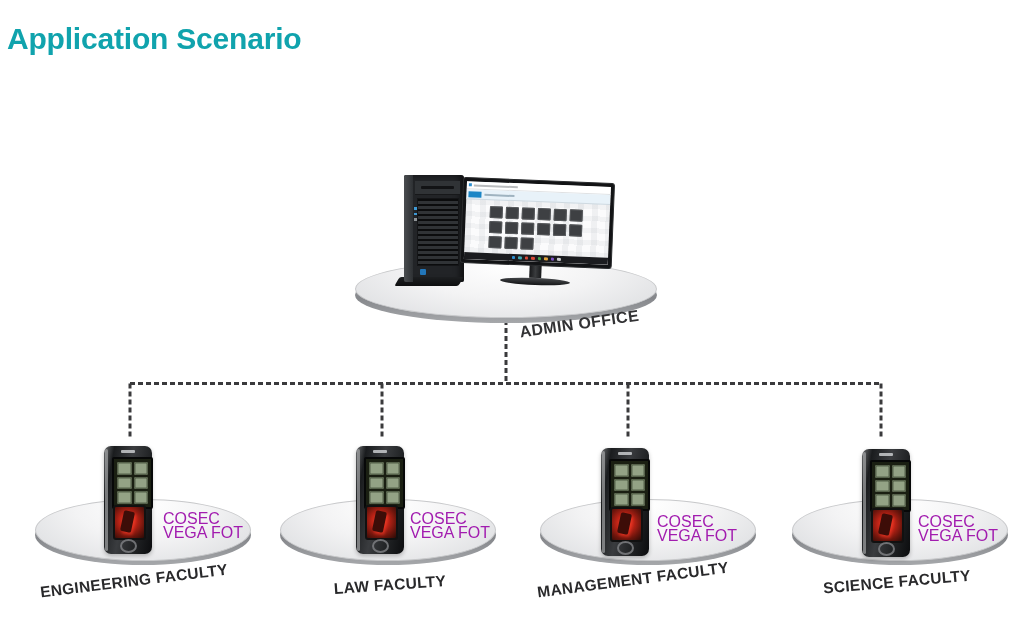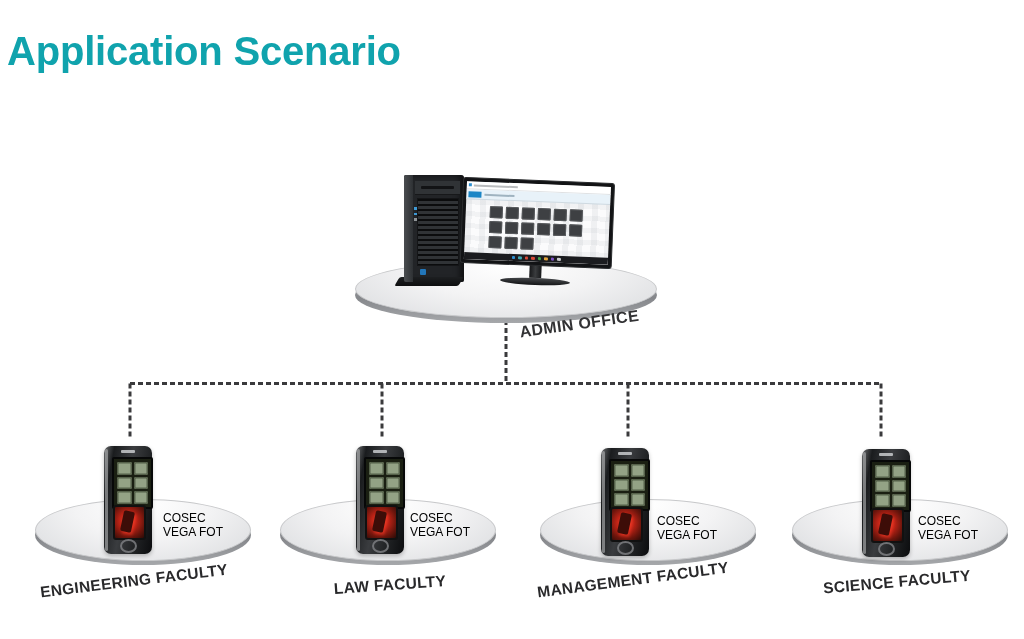--- a/index.html
+++ b/index.html
@@ -1,21 +1,21 @@
 <!DOCTYPE html>
 <html><head>
 <meta charset="utf-8">
 <style>
   html,body{margin:0;padding:0;background:#fff;}
   .canvas{position:relative;width:1024px;height:639px;background:#ffffff;overflow:hidden;
           font-family:"Liberation Sans",sans-serif;}
 
   
-  .title{position:absolute;left:7px;top:22px;font-size:40px;font-weight:bold;
-         color:#10a3ad;letter-spacing:-0.2px;margin-top:7px;}
+  .title{position:absolute;left:7px;top:22px;font-size:30px;font-weight:bold;
+         color:#10a3ad;letter-spacing:-0.2px;}
 
   
   .plat{position:absolute;border-radius:50%;}
   .plat.rim{background:linear-gradient(180deg,#b3b5b8 0%,#85878b 55%,#a6a8ab 100%);}
   .plat.top{background:radial-gradient(ellipse at 50% 8%,#ffffff 0%,#f3f3f4 45%,#e3e4e6 80%,#d6d7d9 100%);
             border:1px solid #c8c9cb;box-sizing:border-box;}
   .srv-rim{left:355px;top:267px;width:302px;height:56px;}
   .srv-top{left:355px;top:260px;width:302px;height:58px;}
   .b0-rim{left:35px;top:505px;width:216px;height:60px;}
   .b0-top{left:35px;top:499px;width:216px;height:62px;}
@@ -94,21 +94,21 @@
   .dev-card{position:absolute;top:93px;left:16px;width:13px;height:10px;border:2px solid #7c7e81;
             border-radius:50%;opacity:.85;}
   .dev-p0{left:104px;top:446px;} .dev-p1{left:356px;top:446px;}
   .dev-p2{left:601px;top:448px;} .dev-p3{left:862px;top:449px;}
 
   
   .server-caption{position:absolute;left:406px;top:284px;width:200px;text-align:center;
                   font-size:17.5px;color:#4f5256;}
   .zone-label{position:absolute;left:519px;top:313px;width:150px;font-size:16px;font-weight:bold;
               color:#323234;transform:rotate(-8deg);letter-spacing:0.4px;}
-  .cosec-label{position:absolute;font-size:12px;line-height:13.5px;color:#000000;}
+  .cosec-label{position:absolute;font-size:16px;line-height:13.5px;color:#a21caf;}
   .cos-p0{left:163px;top:512px;} .cos-p1{left:410px;top:512px;}
   .cos-p2{left:657px;top:515px;} .cos-p3{left:918px;top:515px;}
   .faculty-label{position:absolute;width:260px;text-align:center;font-size:15.5px;font-weight:bold;
                  color:#29292b;letter-spacing:0.3px;}
   .fac-p0{left:4px;top:572px;transform:rotate(-7deg);}
   .fac-p1{left:260px;top:576px;transform:rotate(-4deg);}
   .fac-p2{left:503px;top:571px;transform:rotate(-7.5deg);}
   .fac-p3{left:767px;top:573px;transform:rotate(-5deg);}
 </style>
 </head>

